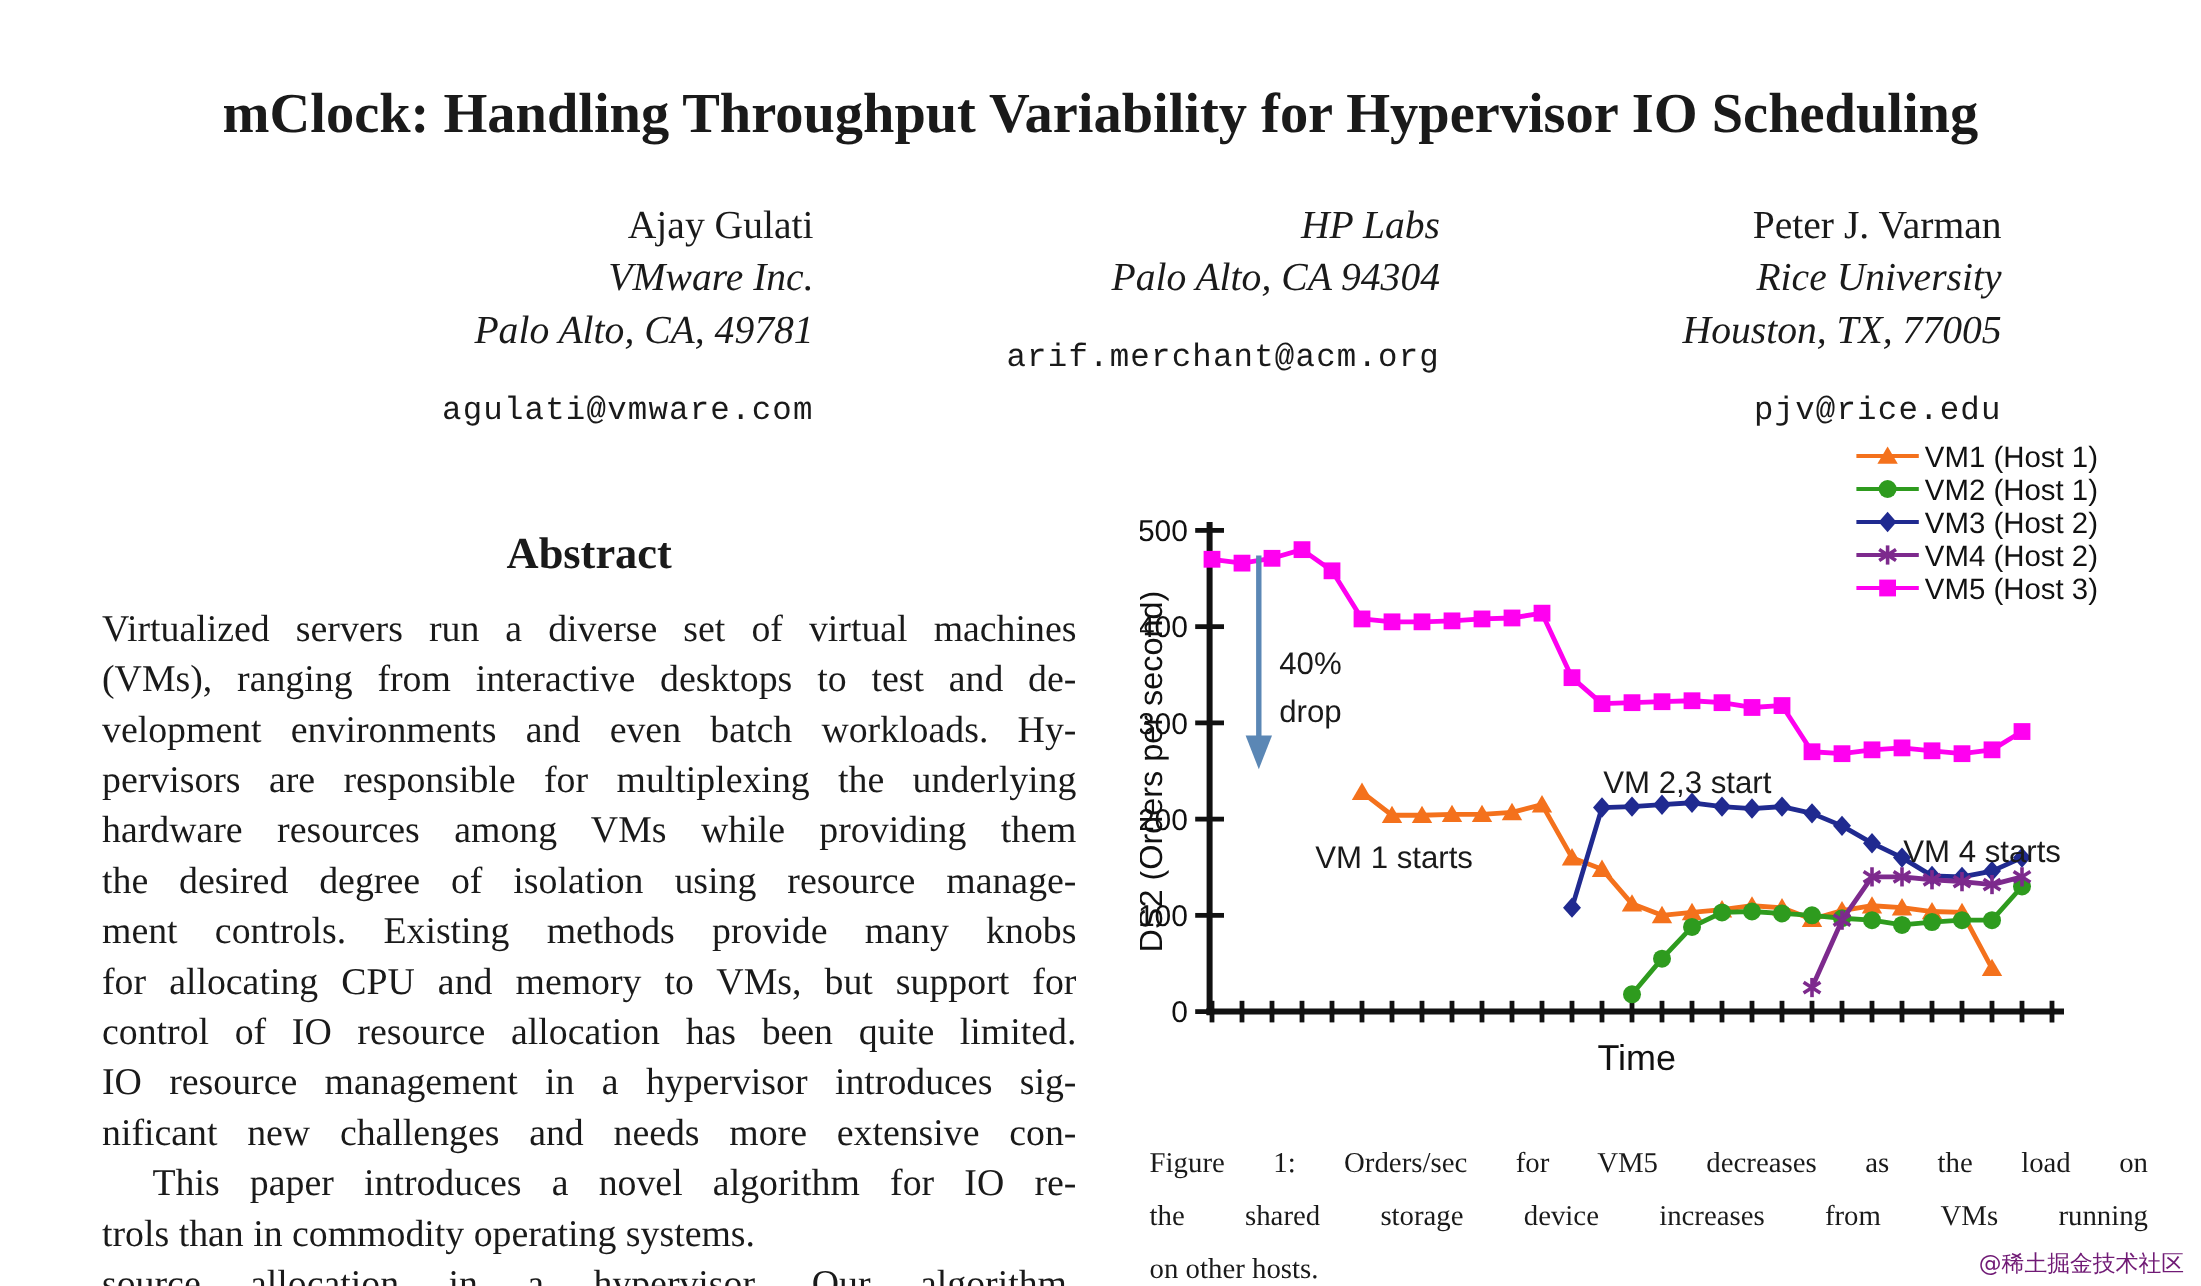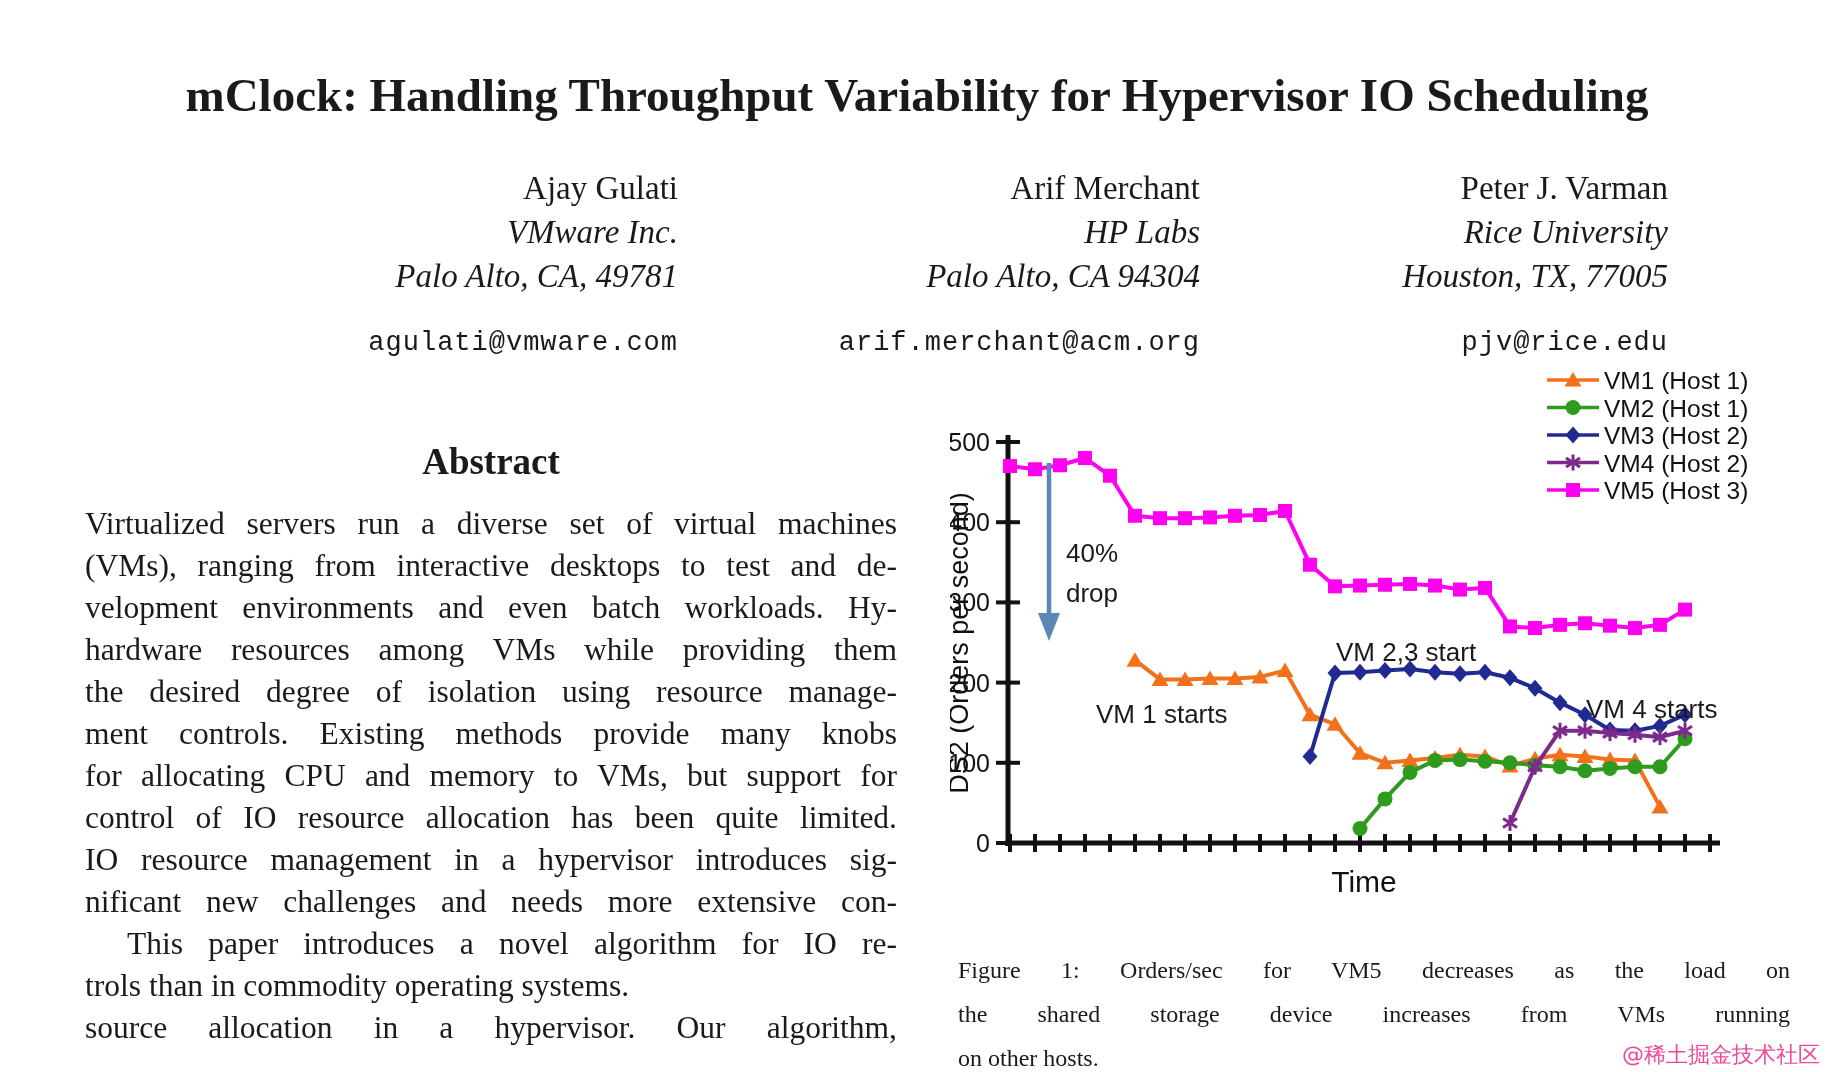--- a/index.html
+++ b/index.html
@@ -16,21 +16,21 @@
   .col2{left:700px;width:500px;}
   .col3{left:1152px;width:516px;}
   .left-col{position:absolute;left:85px;top:440px;width:812px;}
   .abstract-heading{text-align:center;font-size:37px;font-weight:bold;margin-bottom:20px;}
   .tline{font-size:31.5px;line-height:42px;}
   .just{text-align:justify;text-align-last:justify;text-justify:inter-word;}
   .indent{text-indent:42px;}
   .figure{position:absolute;left:950px;top:355px;width:884px;height:545px;}
   .caption{position:absolute;left:958px;top:948px;width:832px;}
   .cap-line{font-size:24px;line-height:44px;}
-  .watermark{position:absolute;right:14px;top:1040px;font-size:22px;color:#ec4899;
+  .watermark{position:absolute;right:14px;top:1040px;font-size:19px;color:#701a75;
         font-family:"DejaVu Sans","Liberation Sans",sans-serif;}
   
   .tick-label{font:25px "Liberation Sans","DejaVu Sans",sans-serif;fill:#111;}
   .axis-label{font:27px "Liberation Sans","DejaVu Sans",sans-serif;fill:#111;}
   .axis-label-big{font:30px "Liberation Sans","DejaVu Sans",sans-serif;fill:#111;}
   .legend-label{font:24.5px "Liberation Sans","DejaVu Sans",sans-serif;fill:#111;}
   .ann-label{font:26px "Liberation Sans","DejaVu Sans",sans-serif;fill:#1a1a1a;}
 </style>
 </head>
 <body>
@@ -39,38 +39,38 @@
 
   <div class="paper-title">mClock: Handling Throughput Variability for Hypervisor IO Scheduling</div>
 
   <div class="author-col col1">
     <div class="name">Ajay Gulati</div>
     <div class="affil">VMware Inc.</div>
     <div class="affil">Palo Alto, CA, 49781</div>
     <div class="email">agulati@vmware.com</div>
   </div>
   <div class="author-col col2">
-    <div class="name">Arif Merchant</div>
     <div class="affil">HP Labs</div>
     <div class="affil">Palo Alto, CA 94304</div>
     <div class="email">arif.merchant@acm.org</div>
   </div>
   <div class="author-col col3">
     <div class="name">Peter J. Varman</div>
     <div class="affil">Rice University</div>
     <div class="affil">Houston, TX, 77005</div>
     <div class="email">pjv@rice.edu</div>
   </div>
 
   <div class="left-col">
     <div class="abstract-heading">Abstract</div>
     <div id="abstract-lines">
         <div class="tline just">Virtualized servers run a diverse set of virtual machines</div>
         <div class="tline just">(VMs), ranging from interactive desktops to test and de-</div>
         <div class="tline just">velopment environments and even batch workloads. Hy-</div>
+        <div class="tline just">pervisors are responsible for multiplexing the underlying</div>
         <div class="tline just">hardware resources among VMs while providing them</div>
         <div class="tline just">the desired degree of isolation using resource manage-</div>
         <div class="tline just">ment controls.  Existing methods provide many knobs</div>
         <div class="tline just">for allocating CPU and memory to VMs, but support for</div>
         <div class="tline just">control of IO resource allocation has been quite limited.</div>
         <div class="tline just">IO resource management in a hypervisor introduces sig-</div>
         <div class="tline just">nificant new challenges and needs more extensive con-</div>
         <div class="tline just indent">This paper introduces a novel algorithm for IO re-</div>
         <div class="tline">trols than in commodity operating systems.</div>
         <div class="tline just">source allocation in a hypervisor.  Our algorithm,</div>

